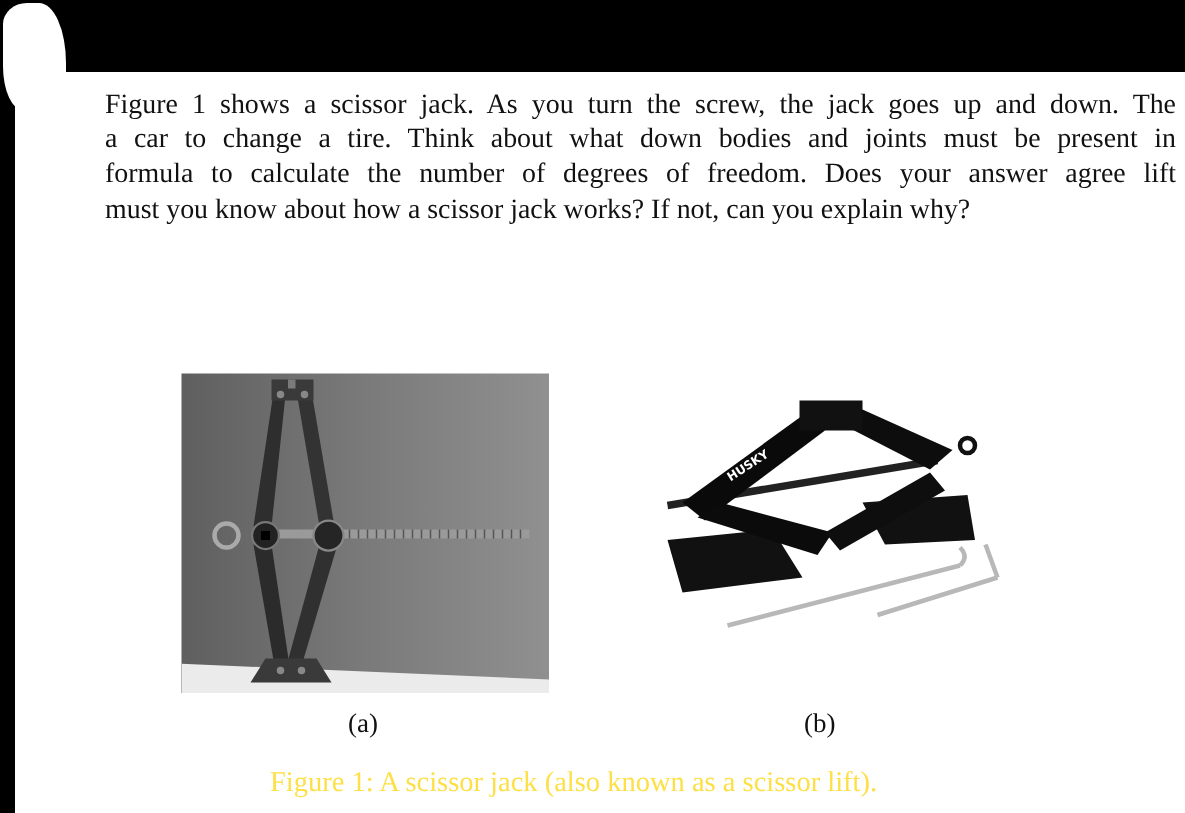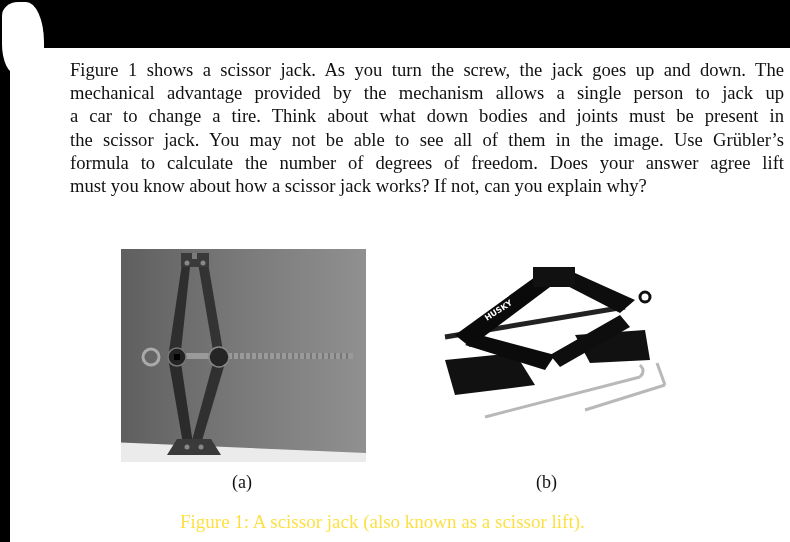--- a/index.html
+++ b/index.html
@@ -55,23 +55,21 @@
 </style>
 </head>
 <body>
 
 <div class="page"></div>
 <div class="blob"></div>
 <div class="blob2"></div>
 
 <p class="para">
   <span class="line">Figure 1 shows a scissor jack. As you turn the screw, the jack goes up and down. The</span>
-  <span class="line">mechanical advantage provided by the mechanism allows a single person to jack up</span>
   <span class="line">a car to change a tire. Think about what down bodies and joints must be present in</span>
-  <span class="line">the scissor jack. You may not be able to see all of them in the image. Use Grübler’s</span>
   <span class="line">formula to calculate the number of degrees of freedom. Does your answer agree lift</span>
   <span class="line last">must you know about how a scissor jack works? If not, can you explain why?</span>
 </p>
 
 <div class="fig-a">
   <div class="floor"></div>
   <svg width="245" height="213" viewBox="0 0 245 213" style="position:absolute;left:0;top:0">
 
     <rect x="60" y="104" width="172" height="6" fill="#9a9a9a"></rect>
     <g stroke="#555" stroke-width="1">

